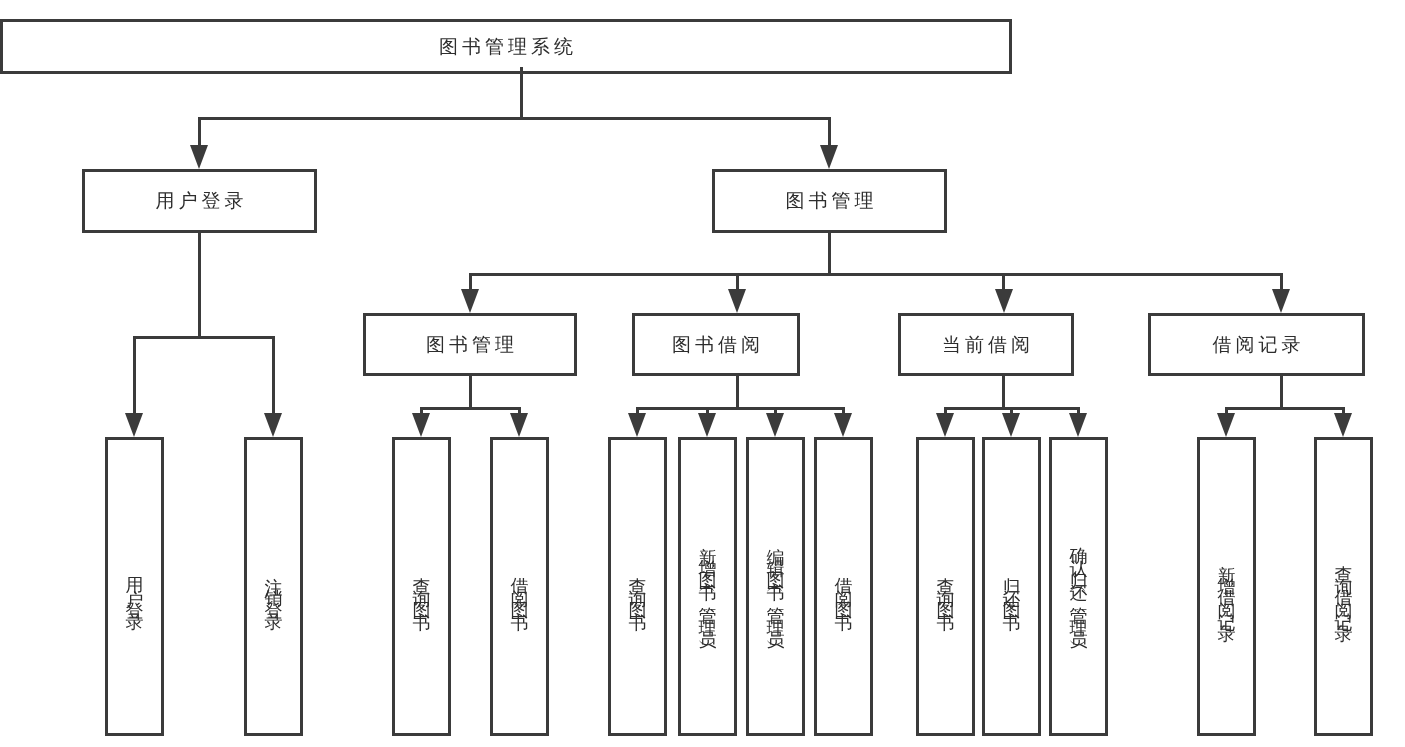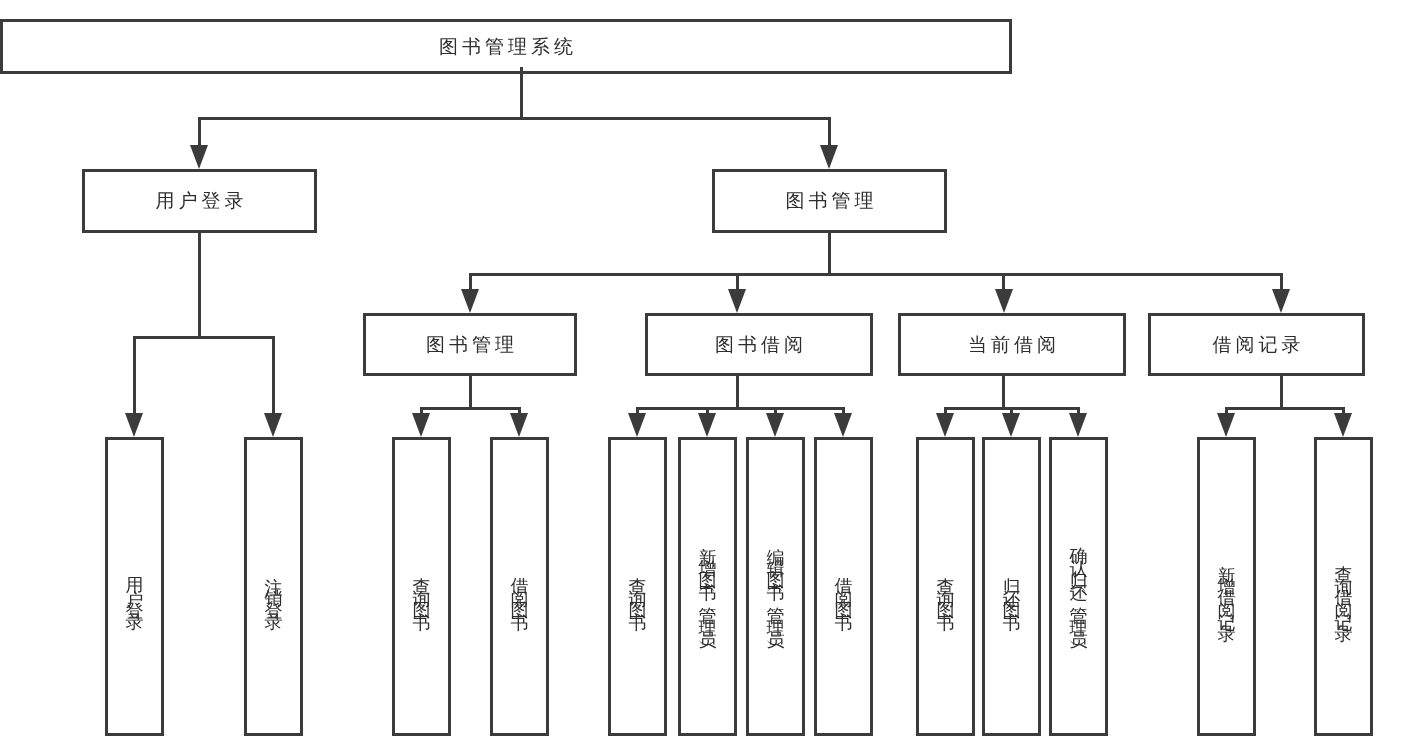--- a/index.html
+++ b/index.html
@@ -75,24 +75,24 @@
   <div class="node h" style="left:82px; top:169px; width:235px; height:64px;">
     <span>用户登录</span>
   </div>
   <div class="node h" style="left:712px; top:169px; width:235px; height:64px;">
     <span>图书管理</span>
   </div>
 
   <div class="node h" style="left:363px; top:313px; width:214px; height:63px;">
     <span>图书管理</span>
   </div>
-  <div class="node h" style="left:645px; top:313px; width:228px; height:63px;">
+  <div class="node h" style="left:632px; top:313px; width:168px; height:63px;">
     <span>图书借阅</span>
   </div>
-  <div class="node h" style="left:898px; top:313px; width:228px; height:63px;">
+  <div class="node h" style="left:898px; top:313px; width:176px; height:63px;">
     <span>当前借阅</span>
   </div>
   <div class="node h" style="left:1148px; top:313px; width:217px; height:63px;">
     <span>借阅记录</span>
   </div>
 
   <div class="node v" style="left:105px; top:437px; width:59px; height:299px;">
     <span>用户登录</span>
   </div>
   <div class="node v" style="left:244px; top:437px; width:59px; height:299px;">

